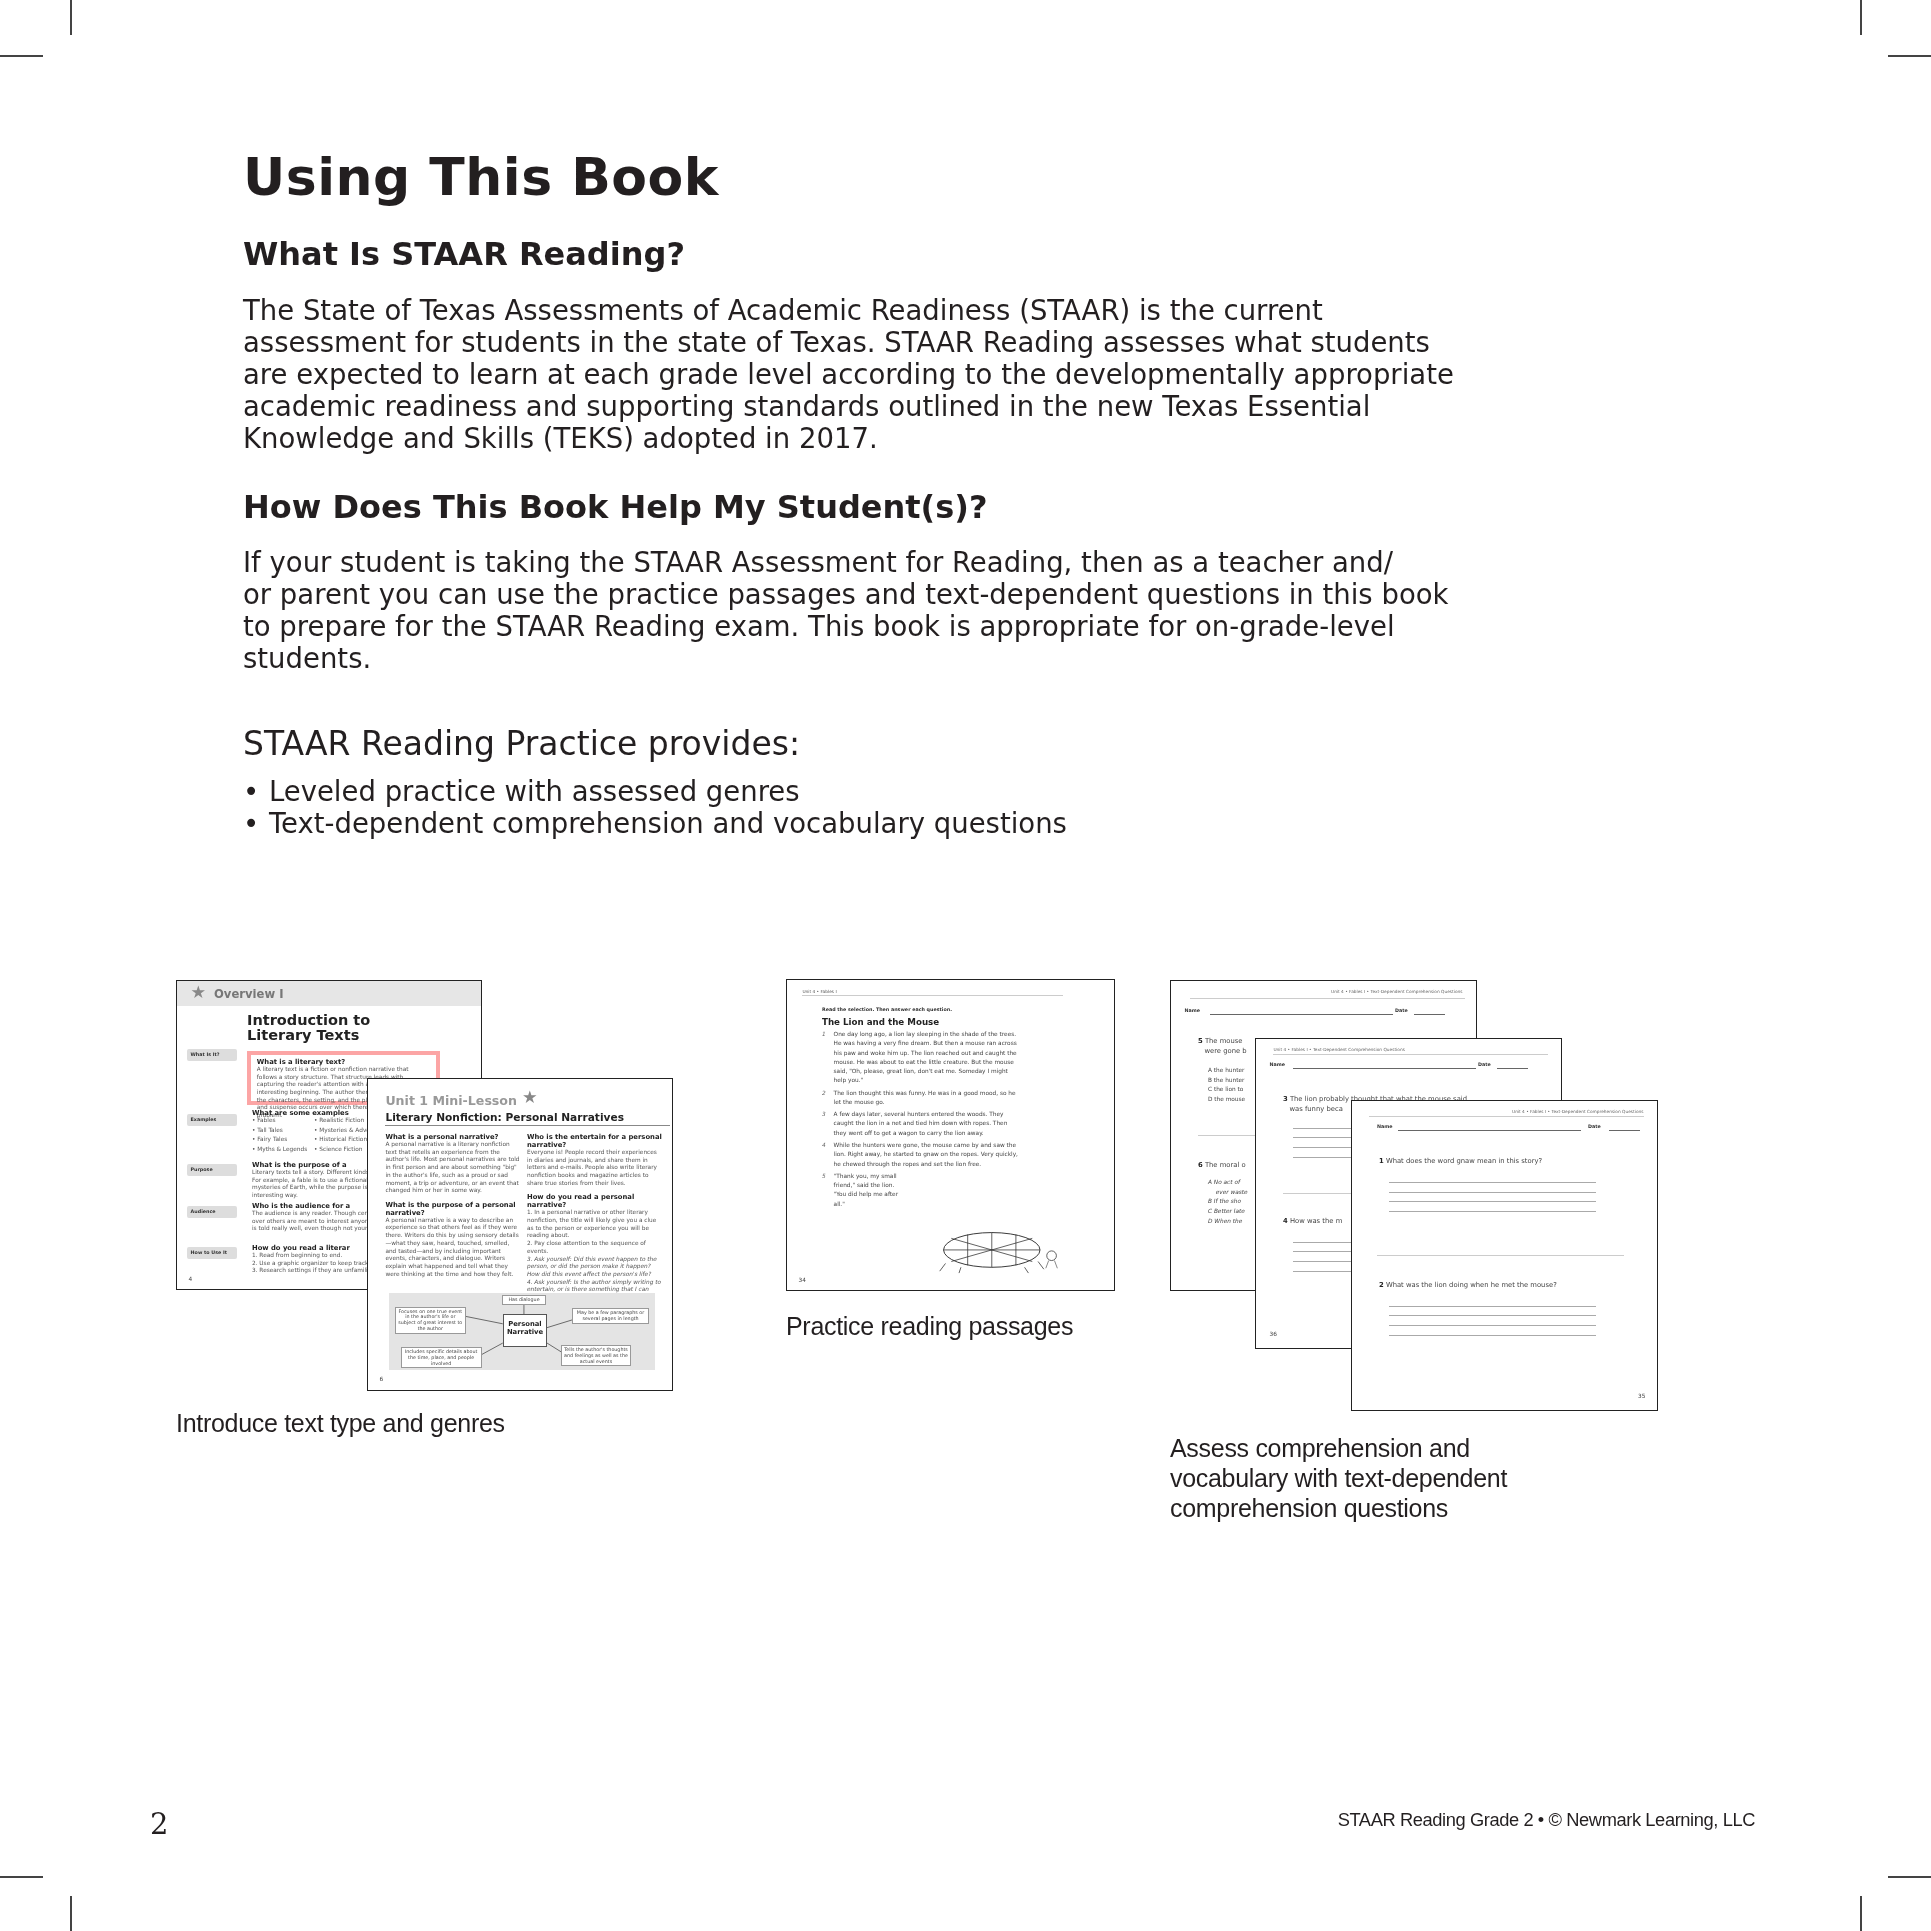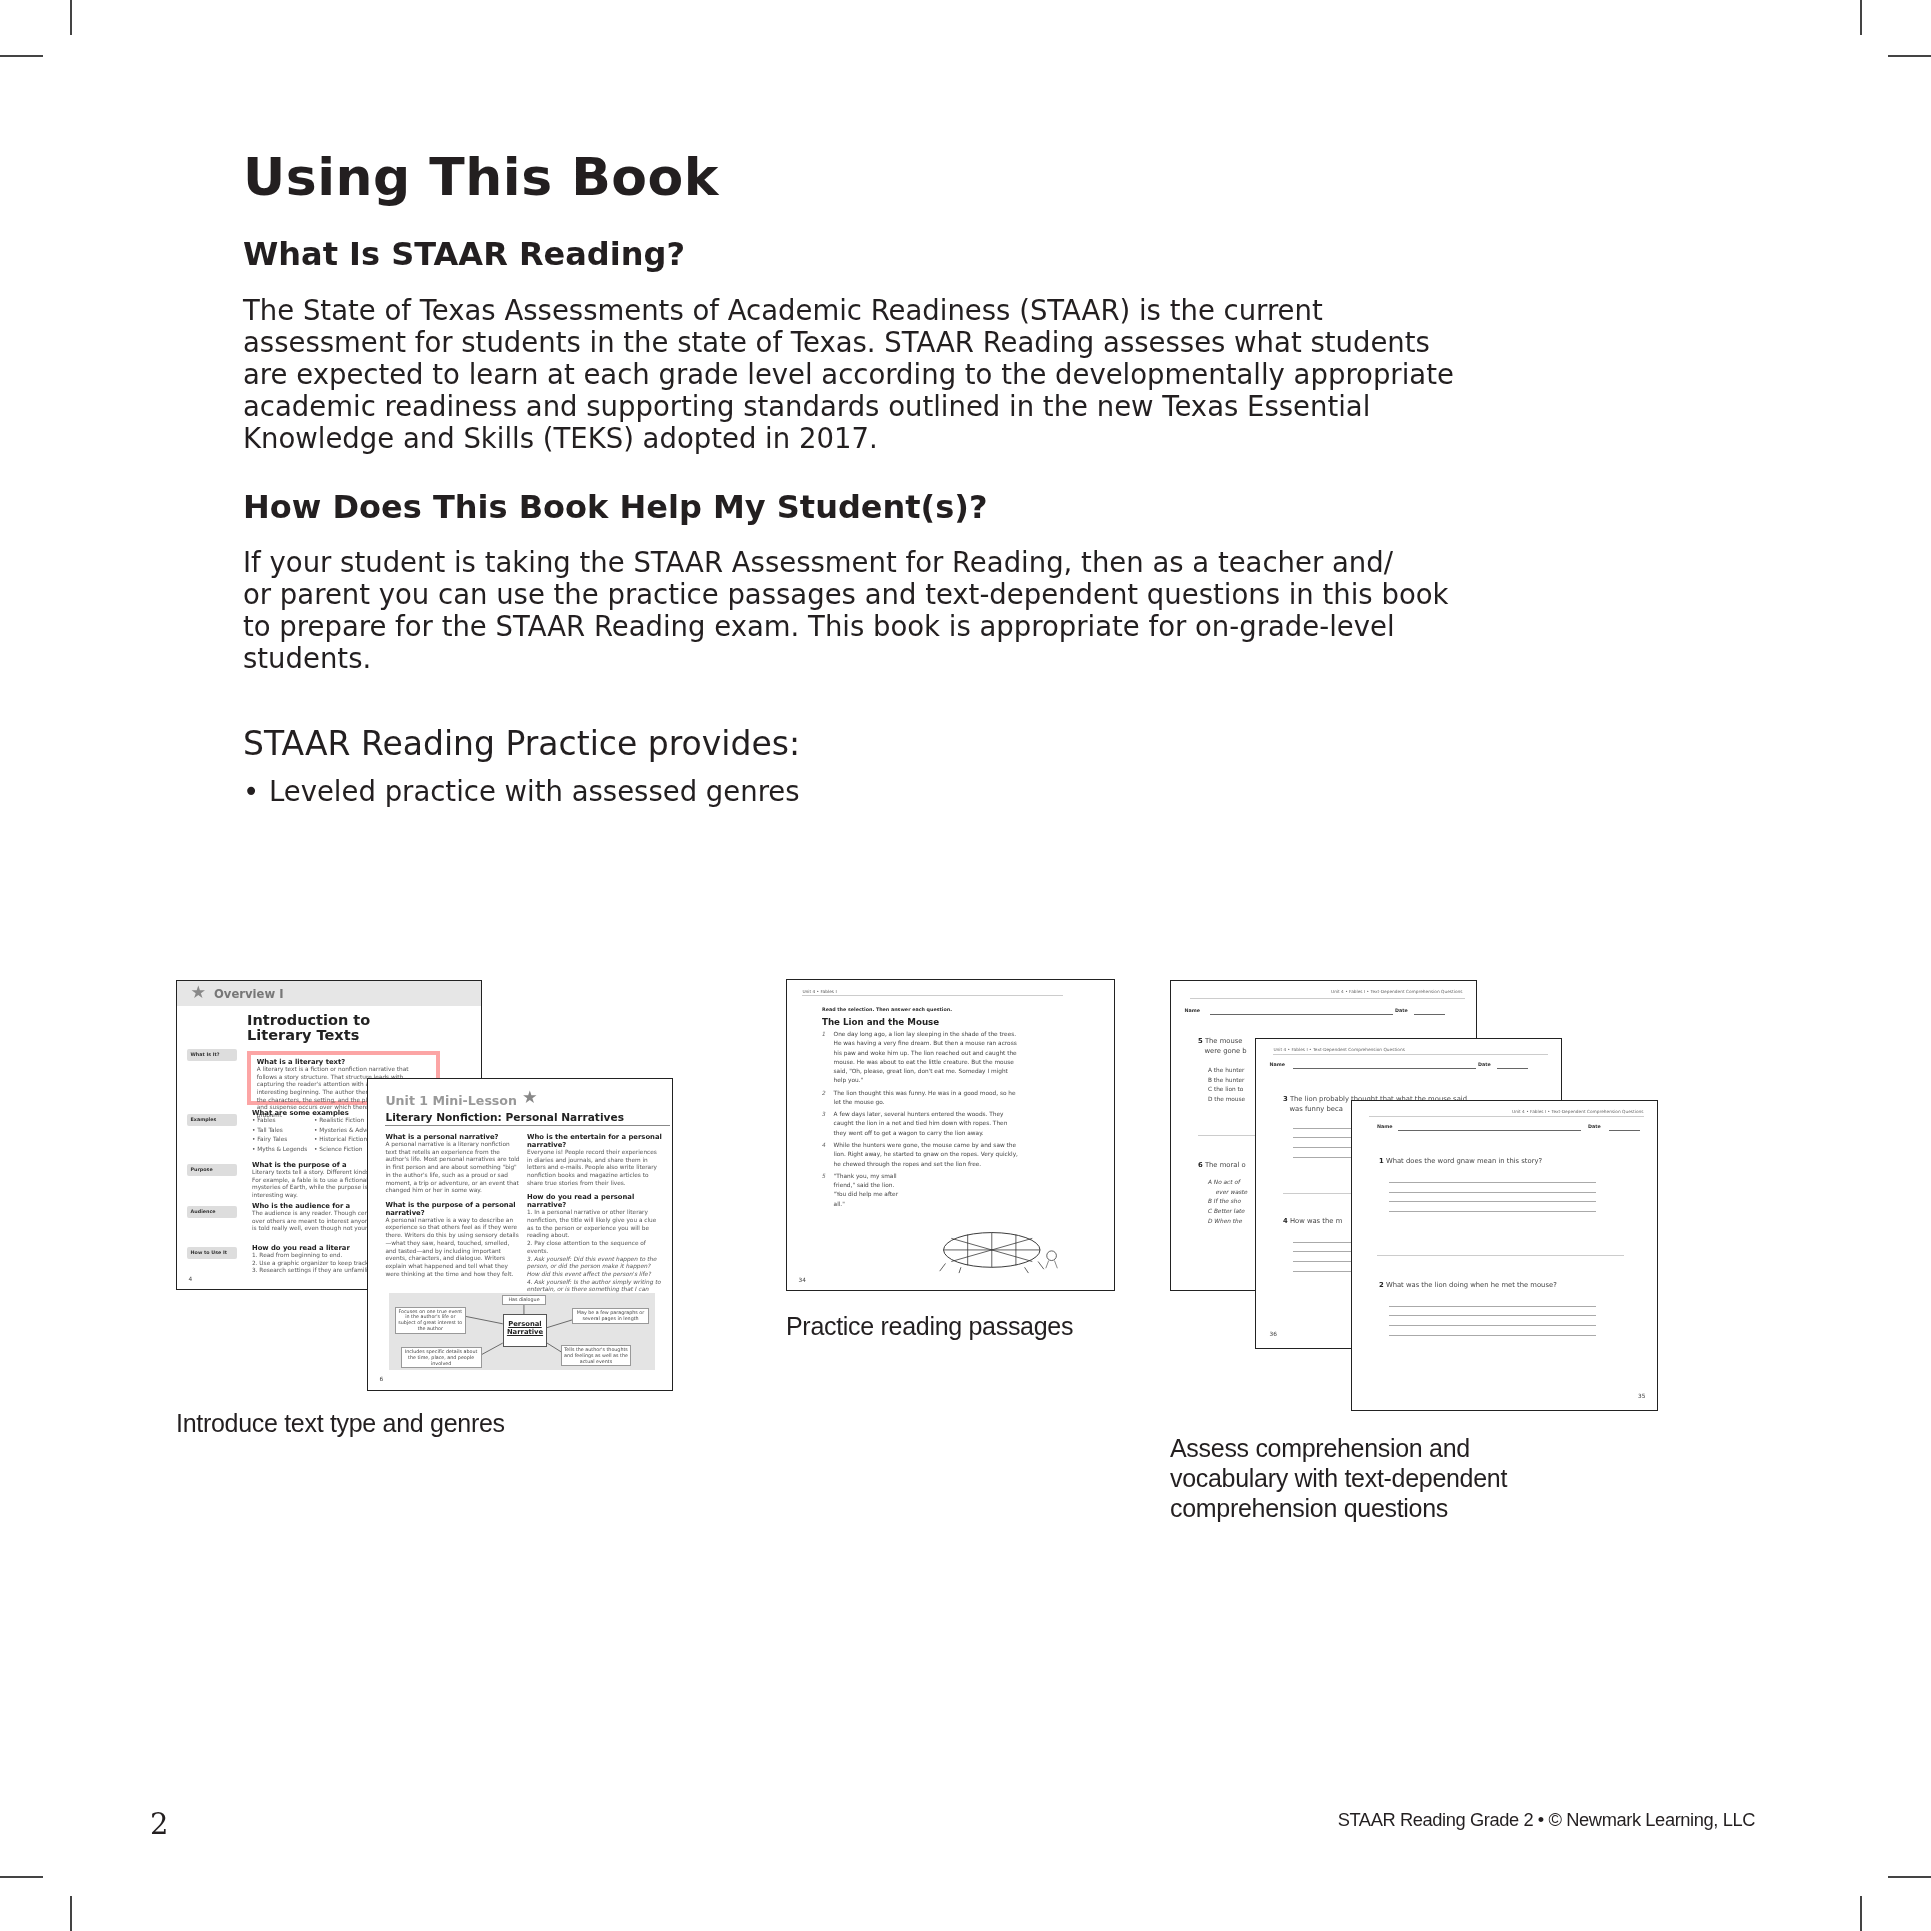--- a/index.html
+++ b/index.html
@@ -31,21 +31,21 @@
   .ov-box { position: absolute; left: 70px; top: 70px; width: 193px; height: 54px; border: 4px solid #fca5a5; padding: 2.9px 5.8px; }
   .ov-q { font-size: 6.8px; font-weight: bold; color: #222; }
   .ov-sec { position: absolute; left: 75px; width: 193px; }
 
   
   .ml-unit { position: absolute; left: 17.4px; top: 13.5px; font-size: 12.6px; font-weight: bold; color: #999; }
   .ml-title { position: absolute; left: 17.4px; top: 32px; font-size: 10.6px; font-weight: bold; color: #222; border-bottom: 1px solid #888; width: 285px; padding-bottom: 1.9px; }
   .col { position: absolute; width: 135px; }
   .diagram { position: absolute; left: 21px; top: 214px; width: 266px; height: 77px; background: #e4e4e4; }
   .dbox { position: absolute; background: #fff; border: 1px solid #999; font-size: 4.8px; line-height: 5.8px; text-align: center; padding: 1px; color: #444; }
-  .dcenter { position: absolute; left: 114px; top: 21px; width: 44px; height: 33px; background: #fff; border: 1px solid #555; font-size: 6.8px; font-weight: bold; text-align: center; padding-top: 5.8px; line-height: 7.7px; color: #222; text-decoration: underline; }
+  .dcenter { position: absolute; left: 114px; top: 21px; width: 44px; height: 33px; background: #fff; border: 1px solid #555; font-size: 6.8px; font-weight: bold; text-align: center; padding-top: 5.8px; line-height: 7.7px; color: #222; }
 
   
   .ps-title { position: absolute; left: 35px; top: 37px; font-size: 8.7px; font-weight: bold; color: #222; }
   .ps-dir { position: absolute; left: 35px; top: 27px; font-size: 4.8px; font-weight: bold; color: #333; }
   .ps-body { position: absolute; left: 35px; top: 50px; width: 198px; font-size: 5.8px; line-height: 9.3px; color: #444; }
   .ps-body p { position: relative; padding-left: 11.6px; margin-bottom: 2.9px; }
   .ps-body p .num { position: absolute; left: 0; top: 0; font-style: italic; color: #666; }
 
   
   .qp-head { position: absolute; right: 13.5px; top: 7.7px; font-size: 4.3px; color: #666; }
@@ -85,20 +85,21 @@
 
 <h2 class="h2" style="top:488px;">How Does This Book Help My Student(s)?</h2>
 <p class="para" style="top:546px;">If your student is taking the STAAR Assessment for Reading, then as a teacher and/
 or parent you can use the practice passages and text-dependent questions in this book
 to prepare for the STAAR Reading exam. This book is appropriate for on-grade-level
 students.</p>
 
 <div class="provides">STAAR Reading Practice provides:</div>
 <ul class="bullets">
   <li>Leveled practice with assessed genres</li>
+  <li>Text-dependent comprehension and vocabulary questions</li>
 </ul>
 
 <div class="thumb" style="left:176px;top:980px;width:306px;height:310px;">
   <div class="ov-band">
     <span>Overview I</span>
   </div>
   <div class="star" style="left:13.5px;top:1px;">★</div>
   <div class="ov-title">
     <div>Introduction to</div>
     <div>Literary Texts</div>

